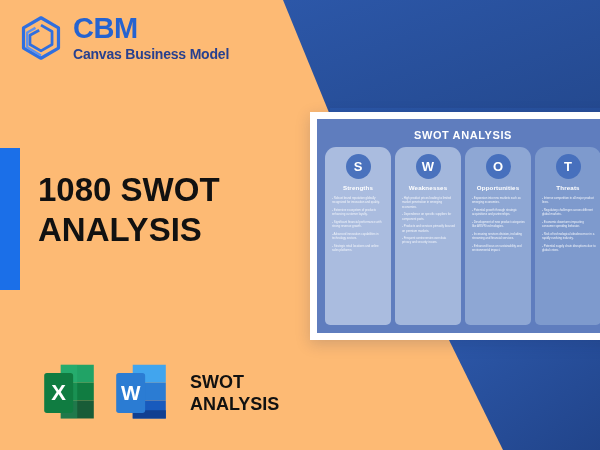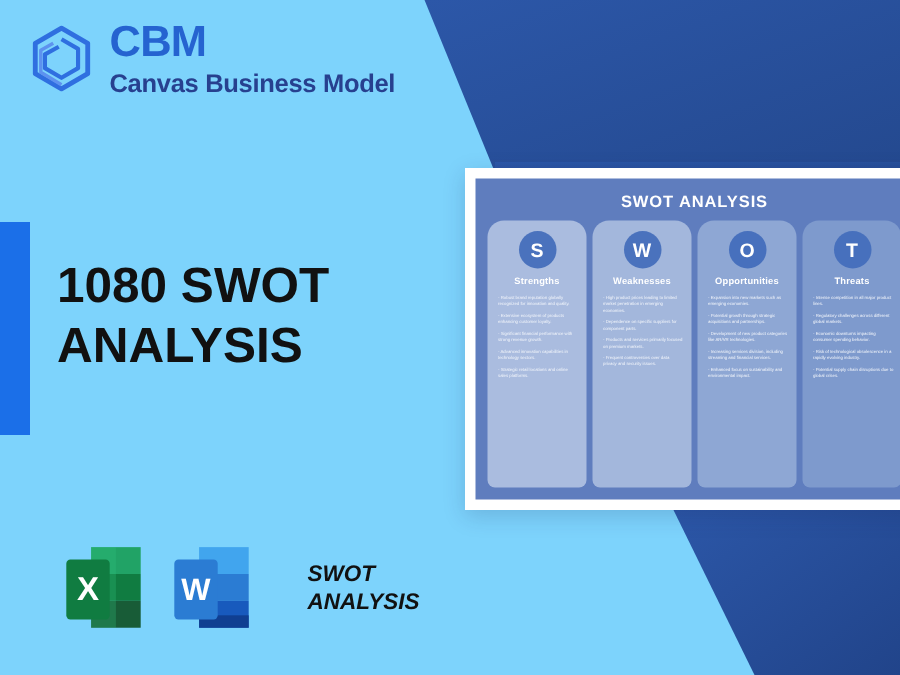--- a/index.html
+++ b/index.html
@@ -3,21 +3,21 @@
 <meta charset="utf-8">
 <style>
   html,body{margin:0;padding:0;}
   body{
     width:600px;height:450px;
     background:#ffffff;
     font-family:"Liberation Sans", sans-serif;
     overflow:hidden;
     position:relative;
   }
-  .stage{position:absolute;inset:0;width:600px;height:450px;overflow:hidden;background:#7dd3fc;}
+  .stage{position:absolute;inset:0;width:600px;height:450px;overflow:hidden;background:#fdba74;}
 
   
   .bg-svg{position:absolute;left:0;top:0;width:600px;height:450px;}
 
   
   .accent-bar{
     position:absolute;left:0;top:148px;width:20px;height:142px;
     background:#1B6FE8;
   }
 
@@ -25,40 +25,40 @@
   .logo-wrap{
     position:absolute;left:18px;top:14px;
     display:flex;align-items:center;gap:9px;
   }
   .logo-mark{width:46px;height:46px;flex:none;}
   .logo-text{display:flex;flex-direction:column;line-height:1;}
   .logo-title{
     font-size:29px;font-weight:bold;color:#2563d0;letter-spacing:-0.5px;
   }
   .logo-sub{
-    font-size:17px;font-weight:bold;color:#27408f;margin-top:4px;letter-spacing:-0.2px;
+    font-size:14px;font-weight:bold;color:#27408f;margin-top:4px;letter-spacing:-0.2px;
   }
 
   
   .headline{
     position:absolute;left:38px;top:170px;
     font-size:33px;font-weight:bold;color:#111111;
     line-height:1.2;letter-spacing:0px;
     white-space:pre-line;
   }
 
   
   .office-row{
     position:absolute;left:40px;top:362px;
     display:flex;align-items:center;gap:14px;
   }
   .office-icon{width:58px;height:62px;flex:none;}
   .office-label{
-    font-size:15px;font-weight:bold;color:#111;line-height:1.25;
-    white-space:pre-line;margin-left:21px;font-style:italic;
+    font-size:18px;font-weight:bold;color:#111;line-height:1.25;
+    white-space:pre-line;margin-left:6px;
   }
 
   
   .swot-card{
     position:absolute;left:310px;top:112px;width:306px;height:228px;
     background:#ffffff;
     box-shadow:0 4px 14px rgba(20,40,90,0.18);
     padding:7px;box-sizing:border-box;
   }
   .swot-inner{

